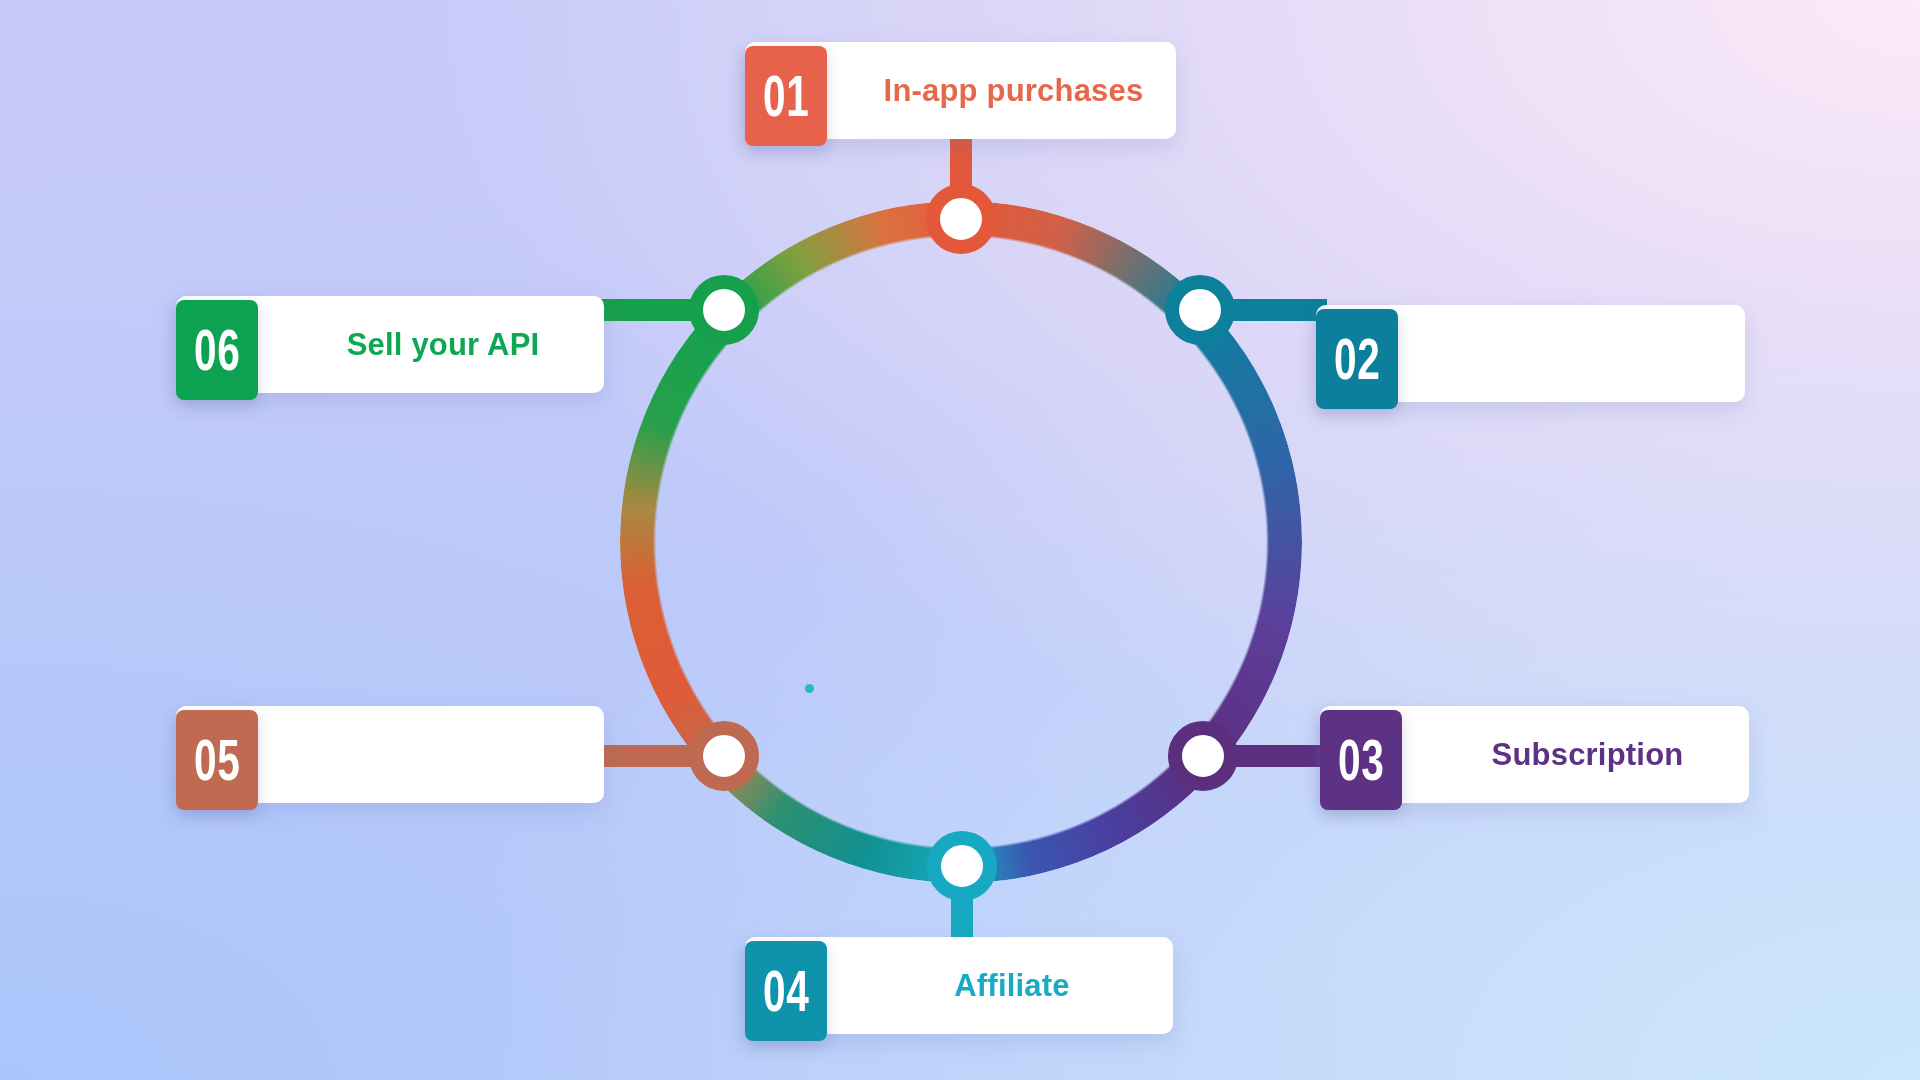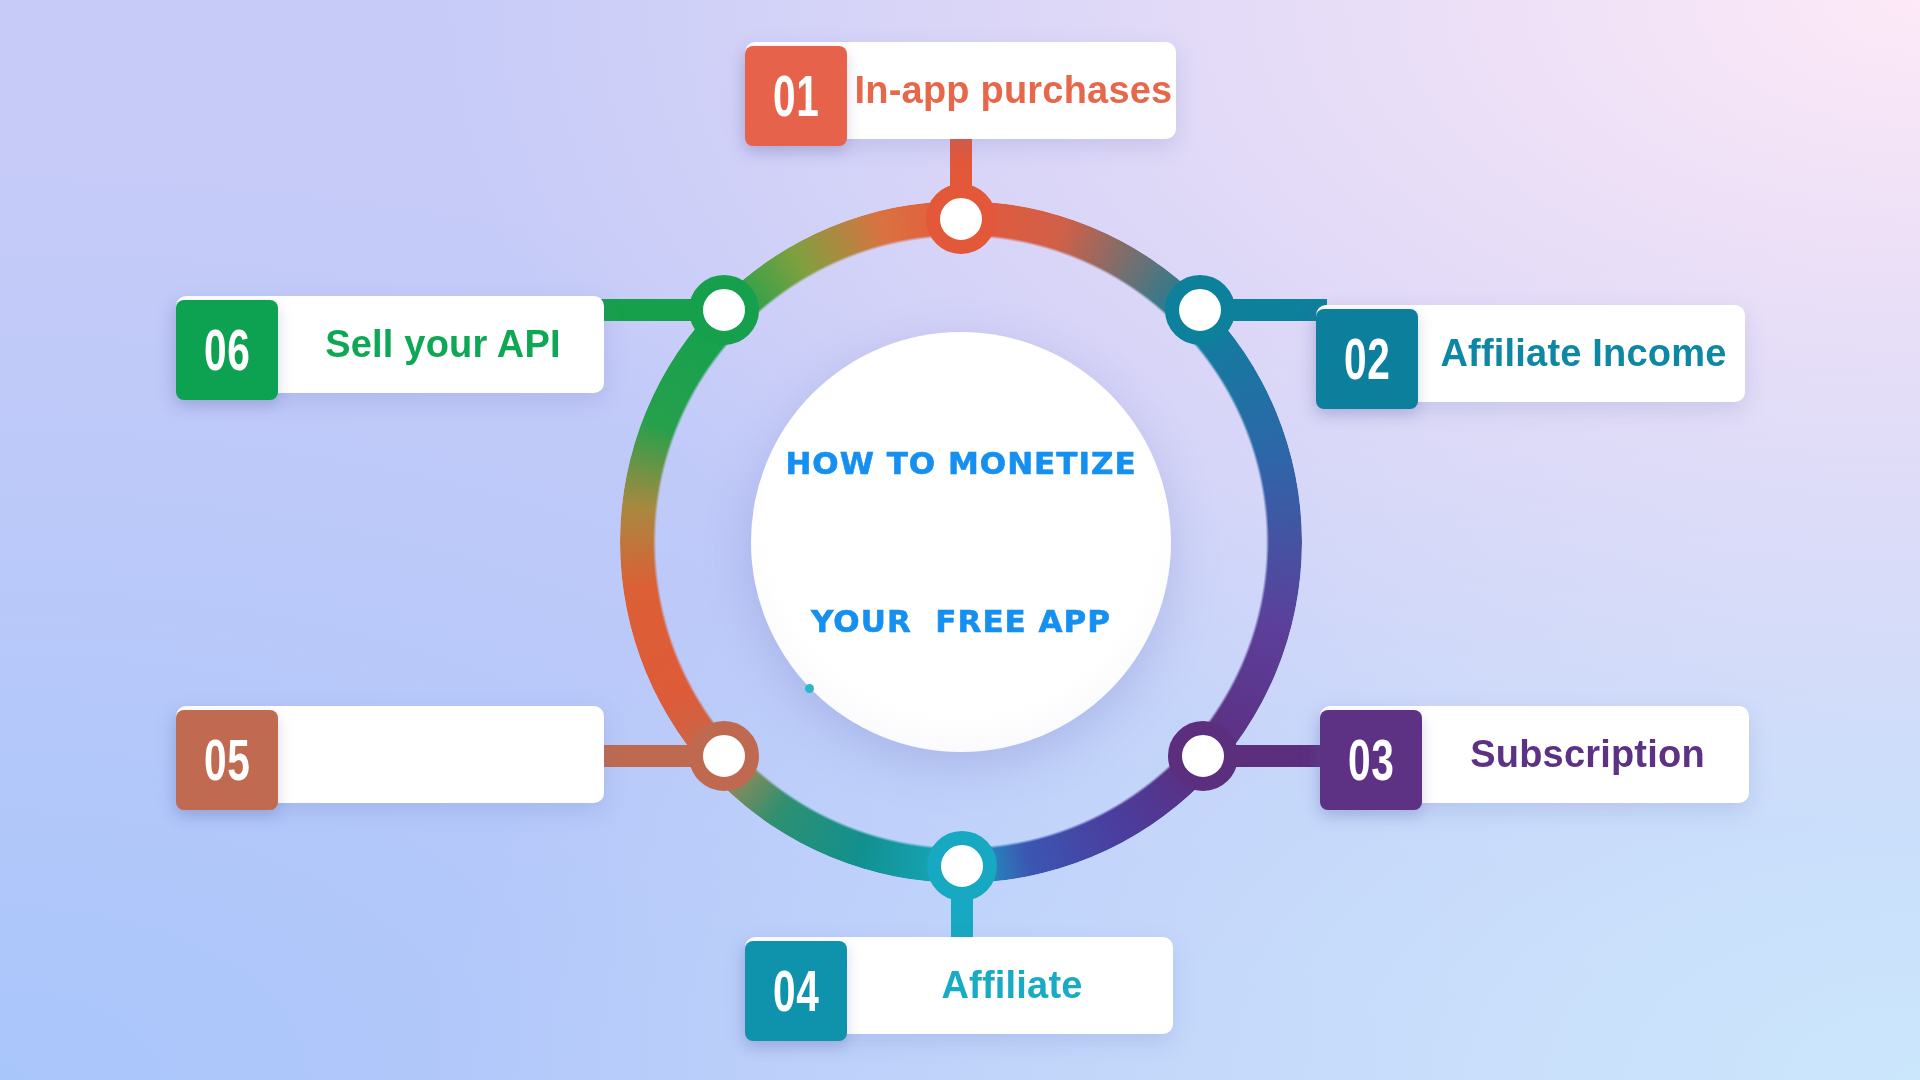--- a/index.html
+++ b/index.html
@@ -60,33 +60,33 @@
   .node-5 { left: 689px;  top: 721px; }
   .node-6 { left: 689px;  top: 275px; }
 
   
   .card {
     position: absolute; height: 97px;
     background: #ffffff; border-radius: 10px;
     box-shadow: 0 8px 22px rgba(105, 115, 185, 0.20);
   }
   .card .badge {
-    position: absolute; left: 0; top: 4px; width: 102px; height: 100px;
+    position: absolute; left: 0; top: 4px; width: 82px; height: 100px;
     background: var(--c); border-radius: 8px;
     display: flex; align-items: center; justify-content: center;
     box-shadow: 0 6px 14px rgba(90, 95, 160, 0.25);
   }
   .card .badge-number {
     color: #ffffff; font-weight: bold; font-size: 58px;
     transform: scaleX(0.70); letter-spacing: 1px; line-height: 1;
   }
   .card .card-label {
     position: absolute; left: 78px; right: 0; top: 0; bottom: 0;
     display: flex; align-items: center; justify-content: center;
-    font-weight: bold; font-size: 38px; color: var(--tc);
+    font-weight: bold; font-size: 31px; color: var(--tc);
     letter-spacing: 0.2px;
     padding-left: 28px;
   }
   .card-1 { left: 745px;  top: 42px;  width: 431px; }
   .card-2 { left: 1316px; top: 260px; width: 429px; margin-top: 45px; }
   .card-3 { left: 1320px; top: 706px; width: 429px; }
   .card-4 { left: 745px;  top: 937px; width: 428px; }
   .card-5 { left: 176px;  top: 706px; width: 428px; }
   .card-6 { left: 176px;  top: 260px; width: 428px; margin-top: 36px; }
 
@@ -109,41 +109,34 @@
   <div class="stem stem-5" style="--c: #BF6A50;"></div>
   <div class="stem stem-6" style="--c: #16A04C;"></div>
 
   <div class="node node-1" style="--c: #E25839;"></div>
   <div class="node node-2" style="--c: #0D809C;"></div>
   <div class="node node-3" style="--c: #5C2E7E;"></div>
   <div class="node node-4" style="--c: #16A9C1;"></div>
   <div class="node node-5" style="--c: #BF6A50;"></div>
   <div class="node node-6" style="--c: #16A04C;"></div>
 
-  <div class="center-disc">
-    <div class="center-title" style="--title-c: #1690F0;">
-      <div>HOW TO MONETIZE</div>
-      <div>YOUR  FREE APP</div>
-    </div>
-  </div>
 
   <div class="dot-artifact"></div>
 
   <div class="card card-1" style="--c: #E7624A; --tc: #E7674B;">
     <div class="badge">
       <span class="badge-number">01</span>
     </div>
     <div class="card-label">In-app purchases</div>
   </div>
 
   <div class="card card-2" style="--c: #0C7F9D; --tc: #0E87A5;">
     <div class="badge">
       <span class="badge-number">02</span>
     </div>
-    <div class="card-label">Affiliate Income</div>
   </div>
 
   <div class="card card-3" style="--c: #5D3184; --tc: #5D3184;">
     <div class="badge">
       <span class="badge-number">03</span>
     </div>
     <div class="card-label">Subscription</div>
   </div>
 
   <div class="card card-4" style="--c: #0F93AC; --tc: #17ABC4;">

